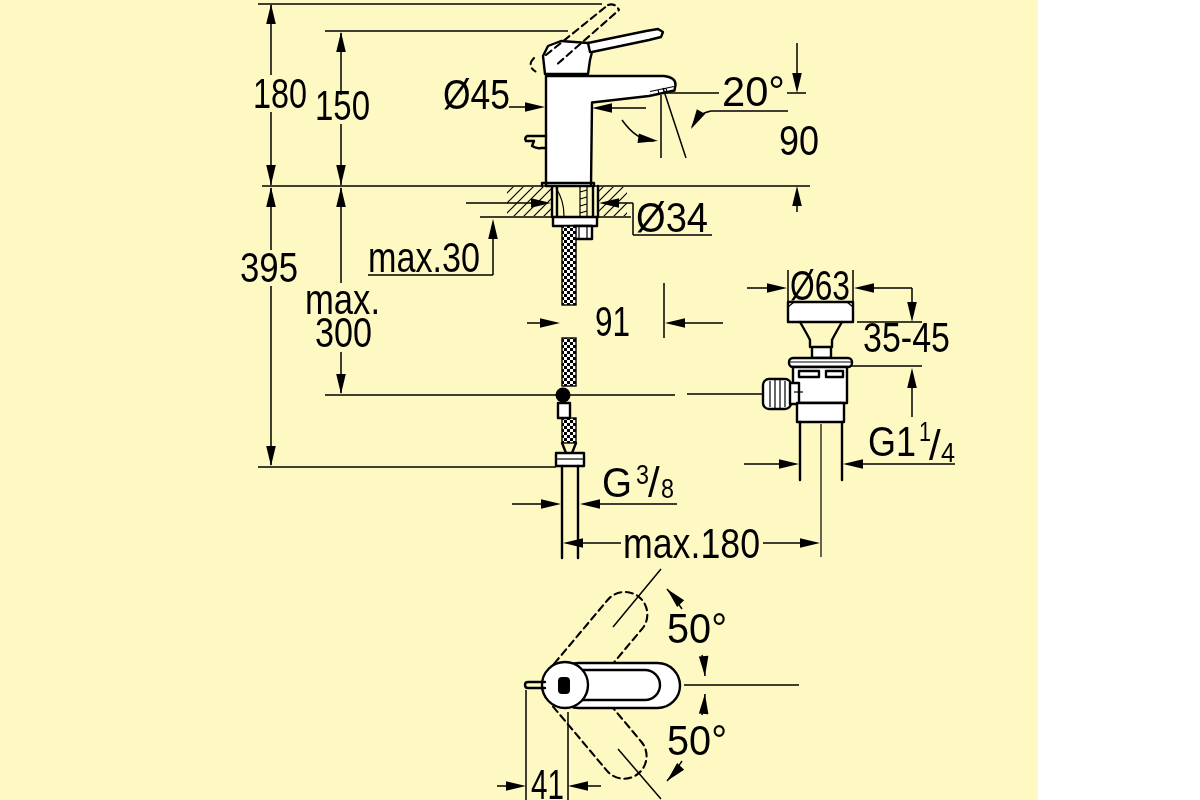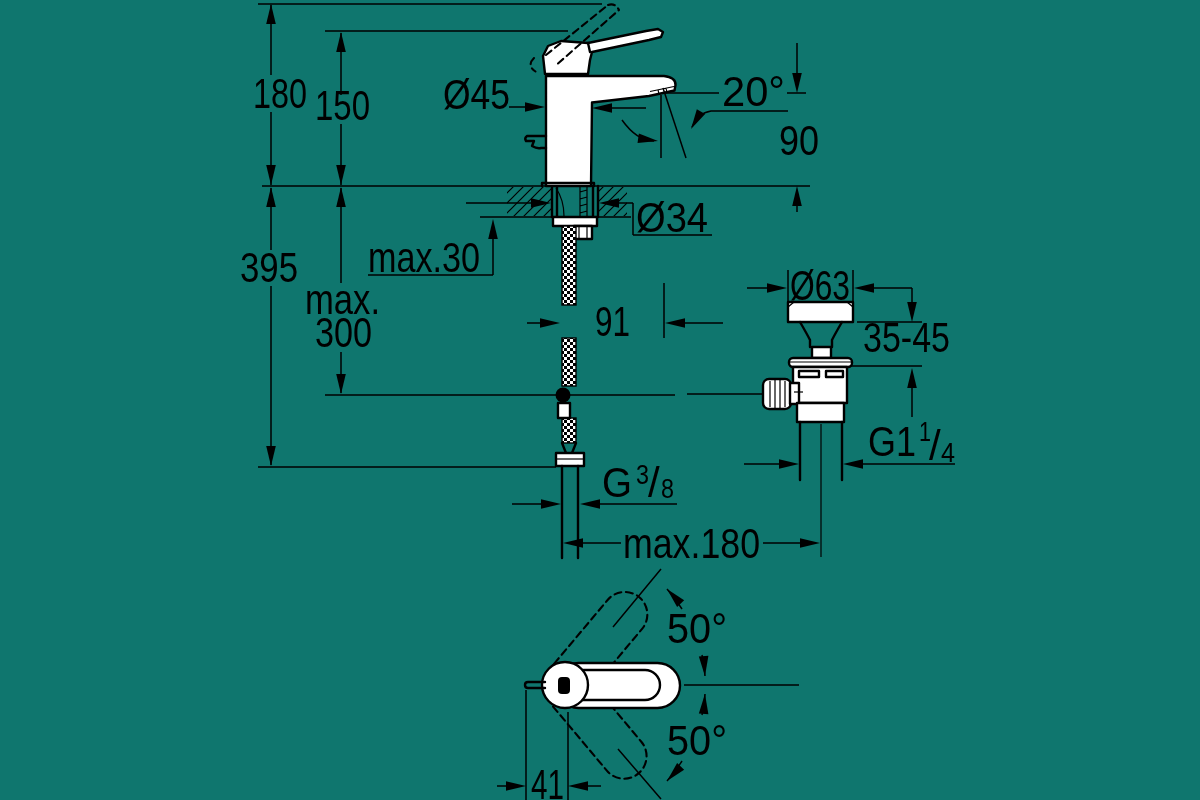--- a/index.html
+++ b/index.html
@@ -1,16 +1,16 @@
 <!DOCTYPE html>
 <html><head>
 <meta charset="utf-8">
 <style>
   html,body{margin:0;padding:0;background:#fff;}
-  .stage{position:relative;width:1200px;height:800px;background:#0f766e;overflow:hidden;
+  .stage{position:relative;width:1038px;height:800px;background:#fef9c3;overflow:hidden;
          font-family:"Liberation Sans","DejaVu Sans",sans-serif;}
   svg{display:block;}
   text{fill:#000;font-family:"Liberation Sans","DejaVu Sans",sans-serif;}
   .dimtxt{font-size:42px;}
   .suptxt{font-size:27px;}
   .outl{stroke:#000;stroke-width:2.4;fill:none;stroke-linecap:round;stroke-linejoin:round;}
   .outlw{stroke:#000;stroke-width:2.4;fill:#fff;stroke-linejoin:round;}
   .dim{stroke:#000;stroke-width:1.5;fill:none;}
   .thin{stroke:#000;stroke-width:1.2;fill:none;}
   .dash{stroke:#000;stroke-width:2.1;fill:none;stroke-dasharray:7 4.5;stroke-linecap:round;}

